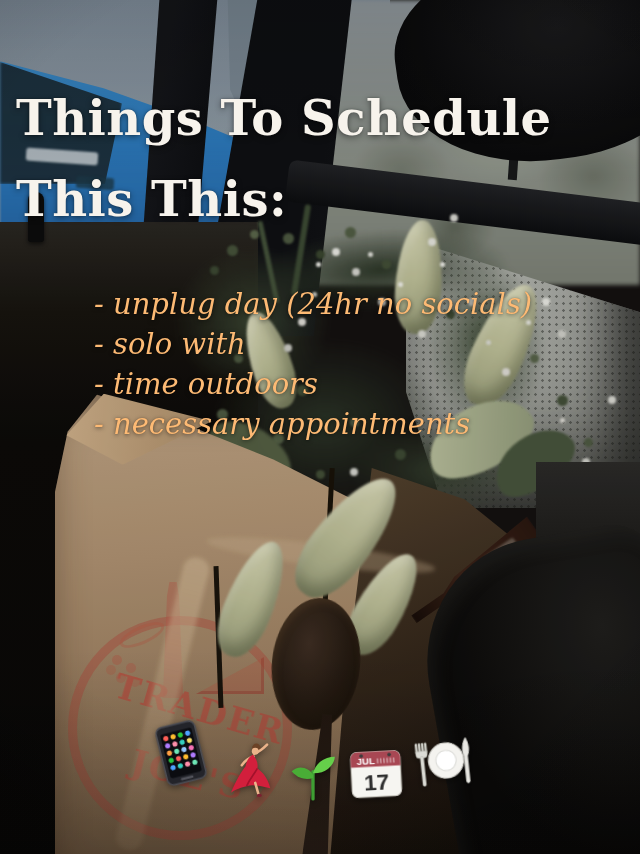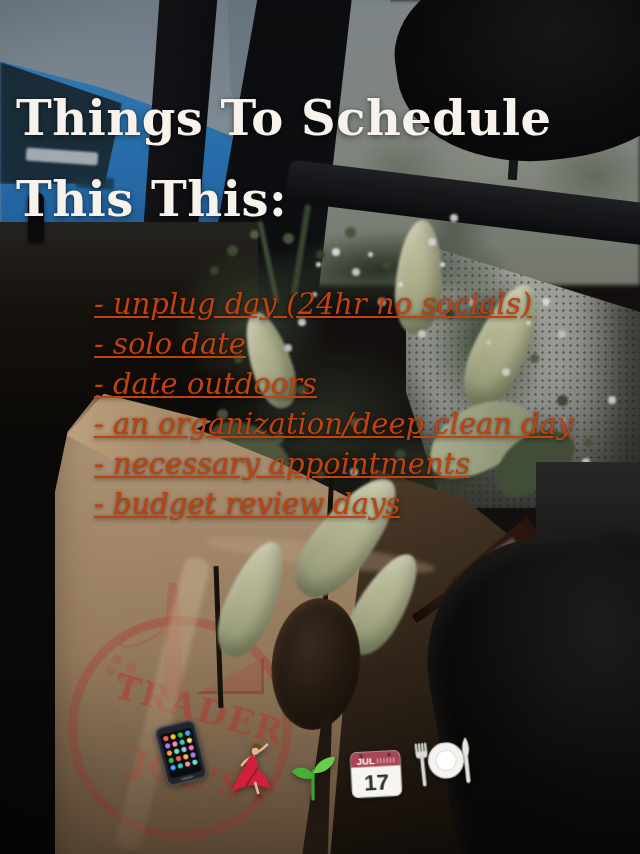--- a/index.html
+++ b/index.html
@@ -180,22 +180,22 @@
       radial-gradient(120% 90% at 50% 42%,rgba(0,0,0,0) 52%,rgba(0,0,0,.30) 100%),
       linear-gradient(180deg,rgba(0,0,0,.12) 0%,rgba(0,0,0,0) 22%,rgba(0,0,0,0) 76%,rgba(0,0,0,.2) 100%),
       rgba(0,0,0,.08);}
 
   
   .title{left:0;top:62px;width:640px;margin:16px;
     font-weight:700;font-size:48px;line-height:81px;letter-spacing:.5px;
     color:#f7f3ec;text-shadow:0 2px 6px rgba(0,0,0,.45),0 0 2px rgba(0,0,0,.35);}
   .title span{position:static;display:block;}
   .list{left:94px;top:284px;width:520px;
-    font-style:italic;font-size:29px;line-height:40px;color:#c2410c;
-    text-shadow:0 1px 4px rgba(0,0,0,.55),0 0 1px rgba(0,0,0,.3);text-decoration:underline;}
+    font-style:italic;font-size:29px;line-height:40px;color:#fdba74;
+    text-shadow:0 1px 4px rgba(0,0,0,.55),0 0 1px rgba(0,0,0,.3);}
   .list p{position:static;margin:0;white-space:nowrap;}
 
   
   .emoji{display:block;}
   .e-phone{left:158px;top:722px;width:46px;height:62px;transform:rotate(-14deg);}
   .e-dancer{left:226px;top:742px;width:52px;height:56px;}
   .e-seedling{left:288px;top:752px;width:50px;height:50px;}
   .e-calendar{left:348px;top:744px;width:56px;height:56px;transform:rotate(-3deg);}
   .e-plate{left:410px;top:736px;width:64px;height:54px;transform:rotate(-6deg);}
   .emoji svg{position:static;display:block;width:100%;height:100%;
@@ -268,25 +268,23 @@
 
   <div class="vignette"></div>
 
   <h1 class="title">
     <span>Things To Schedule</span>
     <span>This This:</span>
   </h1>
 
   <div class="list">
     <p>- unplug day (24hr no socials)</p>
-    <p>- solo date</p>
-    <p>- date outdoors</p>
-    <p>- an organization/deep clean day</p>
+    <p>- solo with</p>
+    <p>- time outdoors</p>
     <p>- necessary appointments</p>
-    <p>- budget review days</p>
   </div>
 
   <span class="emoji e-phone">
     <svg viewBox="0 0 40 58" xmlns="http://www.w3.org/2000/svg">
       <rect x="1.5" y="1.5" width="37" height="55" rx="6" fill="#23242a" stroke="#4a4b52" stroke-width="1.5"></rect>
       <rect x="5" y="8" width="30" height="42" rx="2" fill="#0b0c10"></rect>
       <g>
         <circle cx="9.5" cy="12.5" r="2.4" fill="#ff5f57"></circle>
           <circle cx="16.5" cy="12.5" r="2.4" fill="#ffbd2e"></circle>
           <circle cx="23.5" cy="12.5" r="2.4" fill="#28c840"></circle>

